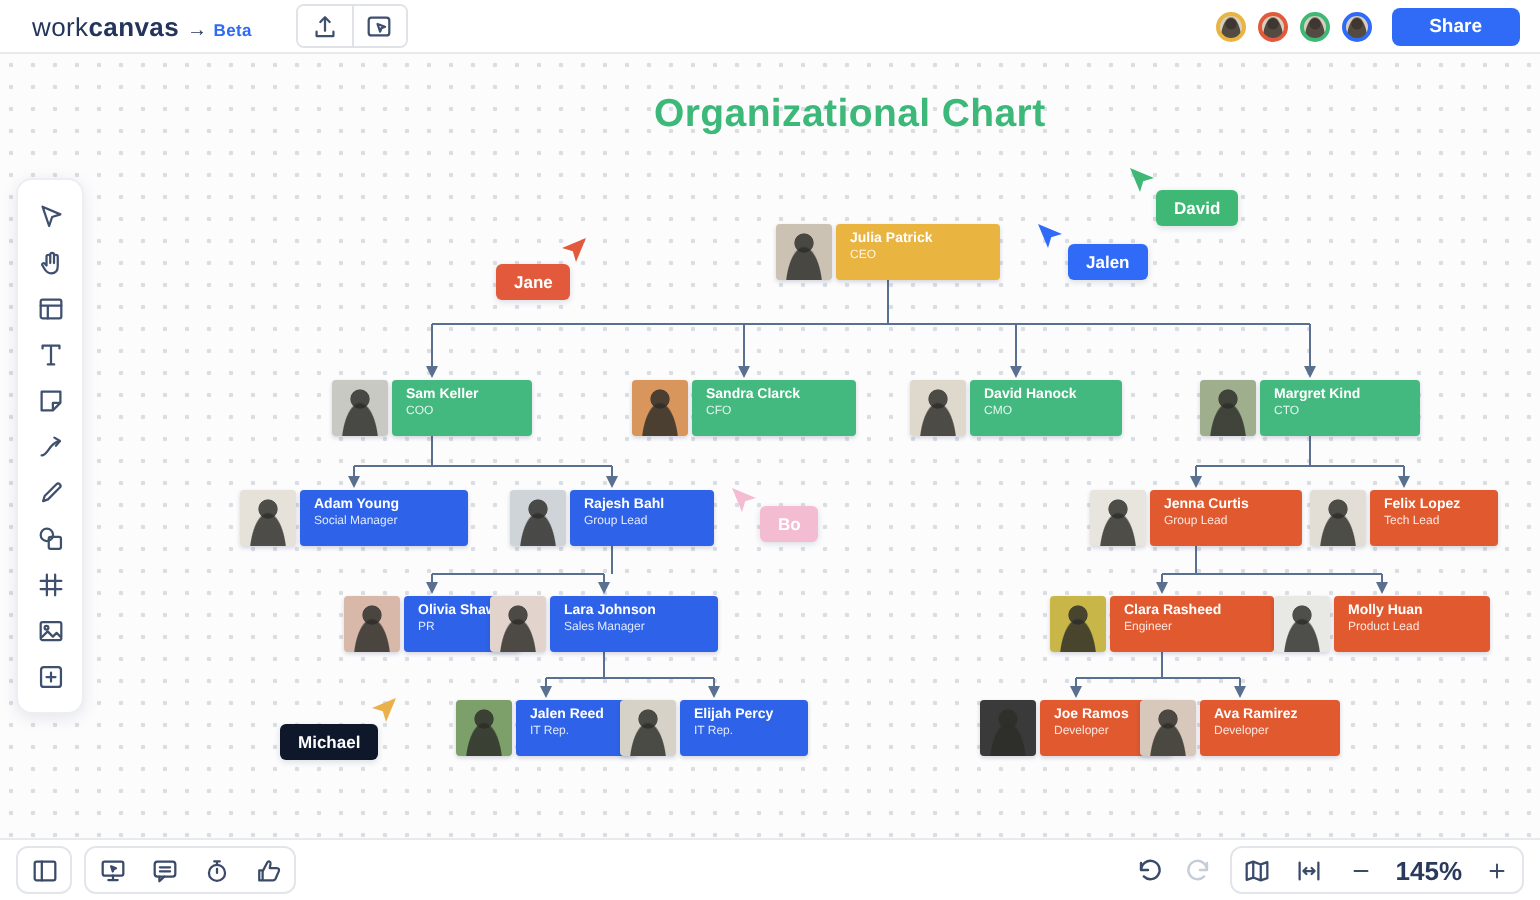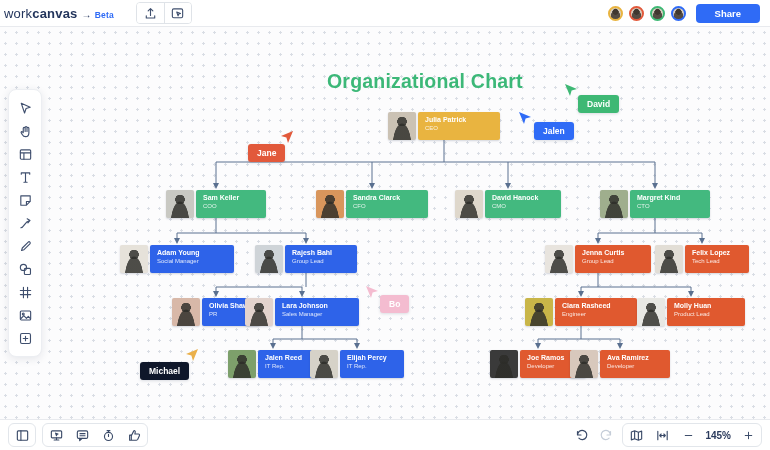--- a/index.html
+++ b/index.html
@@ -9,21 +9,21 @@
 
   
   .canvas-bg { position:absolute; left:0; top:27px; width:770px; height:392px;
     background-color:#fcfcfd;
     background-image:radial-gradient(circle, #d9dde4 1px, transparent 1.3px);
     background-size:11px 11px; }
 
   
   .topbar { position:absolute; left:0; top:0; width:770px; height:27px; background:#fff;
     border-bottom:1px solid #e8eaee; display:flex; align-items:center; z-index:30; }
-  .logo { margin-left:4px; font-size:13px; color:#23355c; letter-spacing:.2px; white-space:nowrap; }
+  .logo { margin-left:16px; font-size:13px; color:#23355c; letter-spacing:.2px; white-space:nowrap; }
   .logo .bold { font-weight:bold; }
   .logo .arrow { font-size:10px; margin:0 3px 0 4px; }
   .logo .beta { color:#2f6bf6; font-size:8.5px; font-weight:bold; }
   .tb-icons { display:flex; margin-left:22px; border:1px solid #dfe3e8; border-radius:4px; overflow:hidden; }
   .tb-icons .ibtn { width:27px; height:20px; display:flex; align-items:center; justify-content:center; background:#fff; }
   .tb-icons .ibtn + .ibtn { border-left:1px solid #dfe3e8; }
   .spacer { flex:1; }
   .avatars { display:flex; gap:6px; margin-right:10px; }
   .av { width:15px; height:15px; border-radius:50%; border:2px solid;
     background:
@@ -35,21 +35,21 @@
     font-size:9.5px; font-weight:bold; padding:4px 19px; font-family:inherit; }
 
   
   .left-toolbar { position:absolute; left:8px; top:89px; width:34px; padding:7px 0; z-index:20;
     background:#fff; border:1px solid #eceef2; border-radius:8px;
     box-shadow:0 2px 8px rgba(30,40,70,.10); display:flex; flex-direction:column; align-items:center; gap:1px; }
   .tool { width:26px; height:22px; display:flex; align-items:center; justify-content:center; border-radius:4px; }
   .tool svg { stroke:#3f4f6e; fill:none; stroke-width:1.2; stroke-linecap:round; stroke-linejoin:round; }
 
   
-  .title { position:absolute; left:327px; top:70px; font-size:19.5px; font-weight:bold;
+  .title { position:absolute; left:327px; top:46px; font-size:19.5px; font-weight:bold;
     color:#3cb878; letter-spacing:.2px; z-index:5; white-space:nowrap; }
 
   
   .connectors { position:absolute; left:0; top:0; z-index:4; }
 
   
   .node { position:absolute; display:flex; z-index:6; }
   .photo { width:28px; height:28px; border-radius:2px; margin-right:2px; flex:none;
     box-shadow:0 1px 2px rgba(30,40,70,.18);
     background:
@@ -64,35 +64,35 @@
   .c-green  .card { background:#43b97f; }
   .c-blue   .card { background:#2e63e9; }
   .c-orange .card { background:#e0592f; }
 
   
   .cursor-group { position:absolute; z-index:15; }
   .tag { padding:4px 9px; border-radius:3px; color:#fff; font-size:8.5px; font-weight:bold; white-space:nowrap;
     box-shadow:0 1px 3px rgba(30,40,70,.15); }
   .pointer { position:absolute; width:14px; height:14px; }
   .pointer.flip { transform:scaleX(-1); }
-  .cur-jane   { left:228px; top:144px;padding-left:20px; } .cur-jane .tag{background:#e2593b} .cur-jane .pointer{right:-9px; top:-14px; fill:#e2593b}
+  .cur-jane   { left:228px; top:132px;padding-left:20px; } .cur-jane .tag{background:#e2593b} .cur-jane .pointer{right:-9px; top:-14px; fill:#e2593b}
   .cur-david  { left:578px; top:95px; }  .cur-david .tag{background:#3eb874} .cur-david .pointer{left:-14px; top:-12px; fill:#3eb874}
   .cur-alex   { left:534px; top:122px; } .cur-alex .tag{background:#2f6bf6} .cur-alex .pointer{left:-16px; top:-11px; fill:#2f6bf6}
-  .cur-bo     { left:380px; top:253px;margin-top:42px; } .cur-bo .tag{background:#f4bcd0} .cur-bo .pointer{left:-15px; top:-10px; fill:#f4bcd0}
+  .cur-bo     { left:380px; top:253px; } .cur-bo .tag{background:#f4bcd0} .cur-bo .pointer{left:-15px; top:-10px; fill:#f4bcd0}
   .cur-michael{ left:140px; top:362px; } .cur-michael .tag{background:#0f172a} .cur-michael .pointer{right:-10px; top:-14px; fill:#eab04a}
 
   
   .bottombar { position:absolute; left:0; bottom:0; width:770px; height:31px; background:#fff;
     border-top:1px solid #e8eaee; display:flex; align-items:center; z-index:30; }
   .bb-box { display:flex; border:1px solid #e2e6eb; border-radius:6px; background:#fff; align-items:center; }
   .bb-cell { width:26px; height:22px; display:flex; align-items:center; justify-content:center; }
   .bb-cell svg, .plain svg { stroke:#3a4a68; fill:none; stroke-width:1.2; stroke-linecap:round; stroke-linejoin:round; }
   .plain { width:24px; height:22px; display:flex; align-items:center; justify-content:center; }
   .plain.dim svg { stroke:#c5cdd8; }
-  .zoom-label { font-size:10px; font-weight:bold; color:#2a3a5c; padding:0 4px; }
+  .zoom-label { font-size:13px; font-weight:bold; color:#2a3a5c; padding:0 4px; }
   .ml8{margin-left:8px} .ml6{margin-left:6px} .mr8{margin-right:8px} .mr4{margin-right:4px}
 </style>
 </head>
 <body>
 
 <div class="stage">
 
   <div class="canvas-bg"></div>
 
   <header class="topbar">

